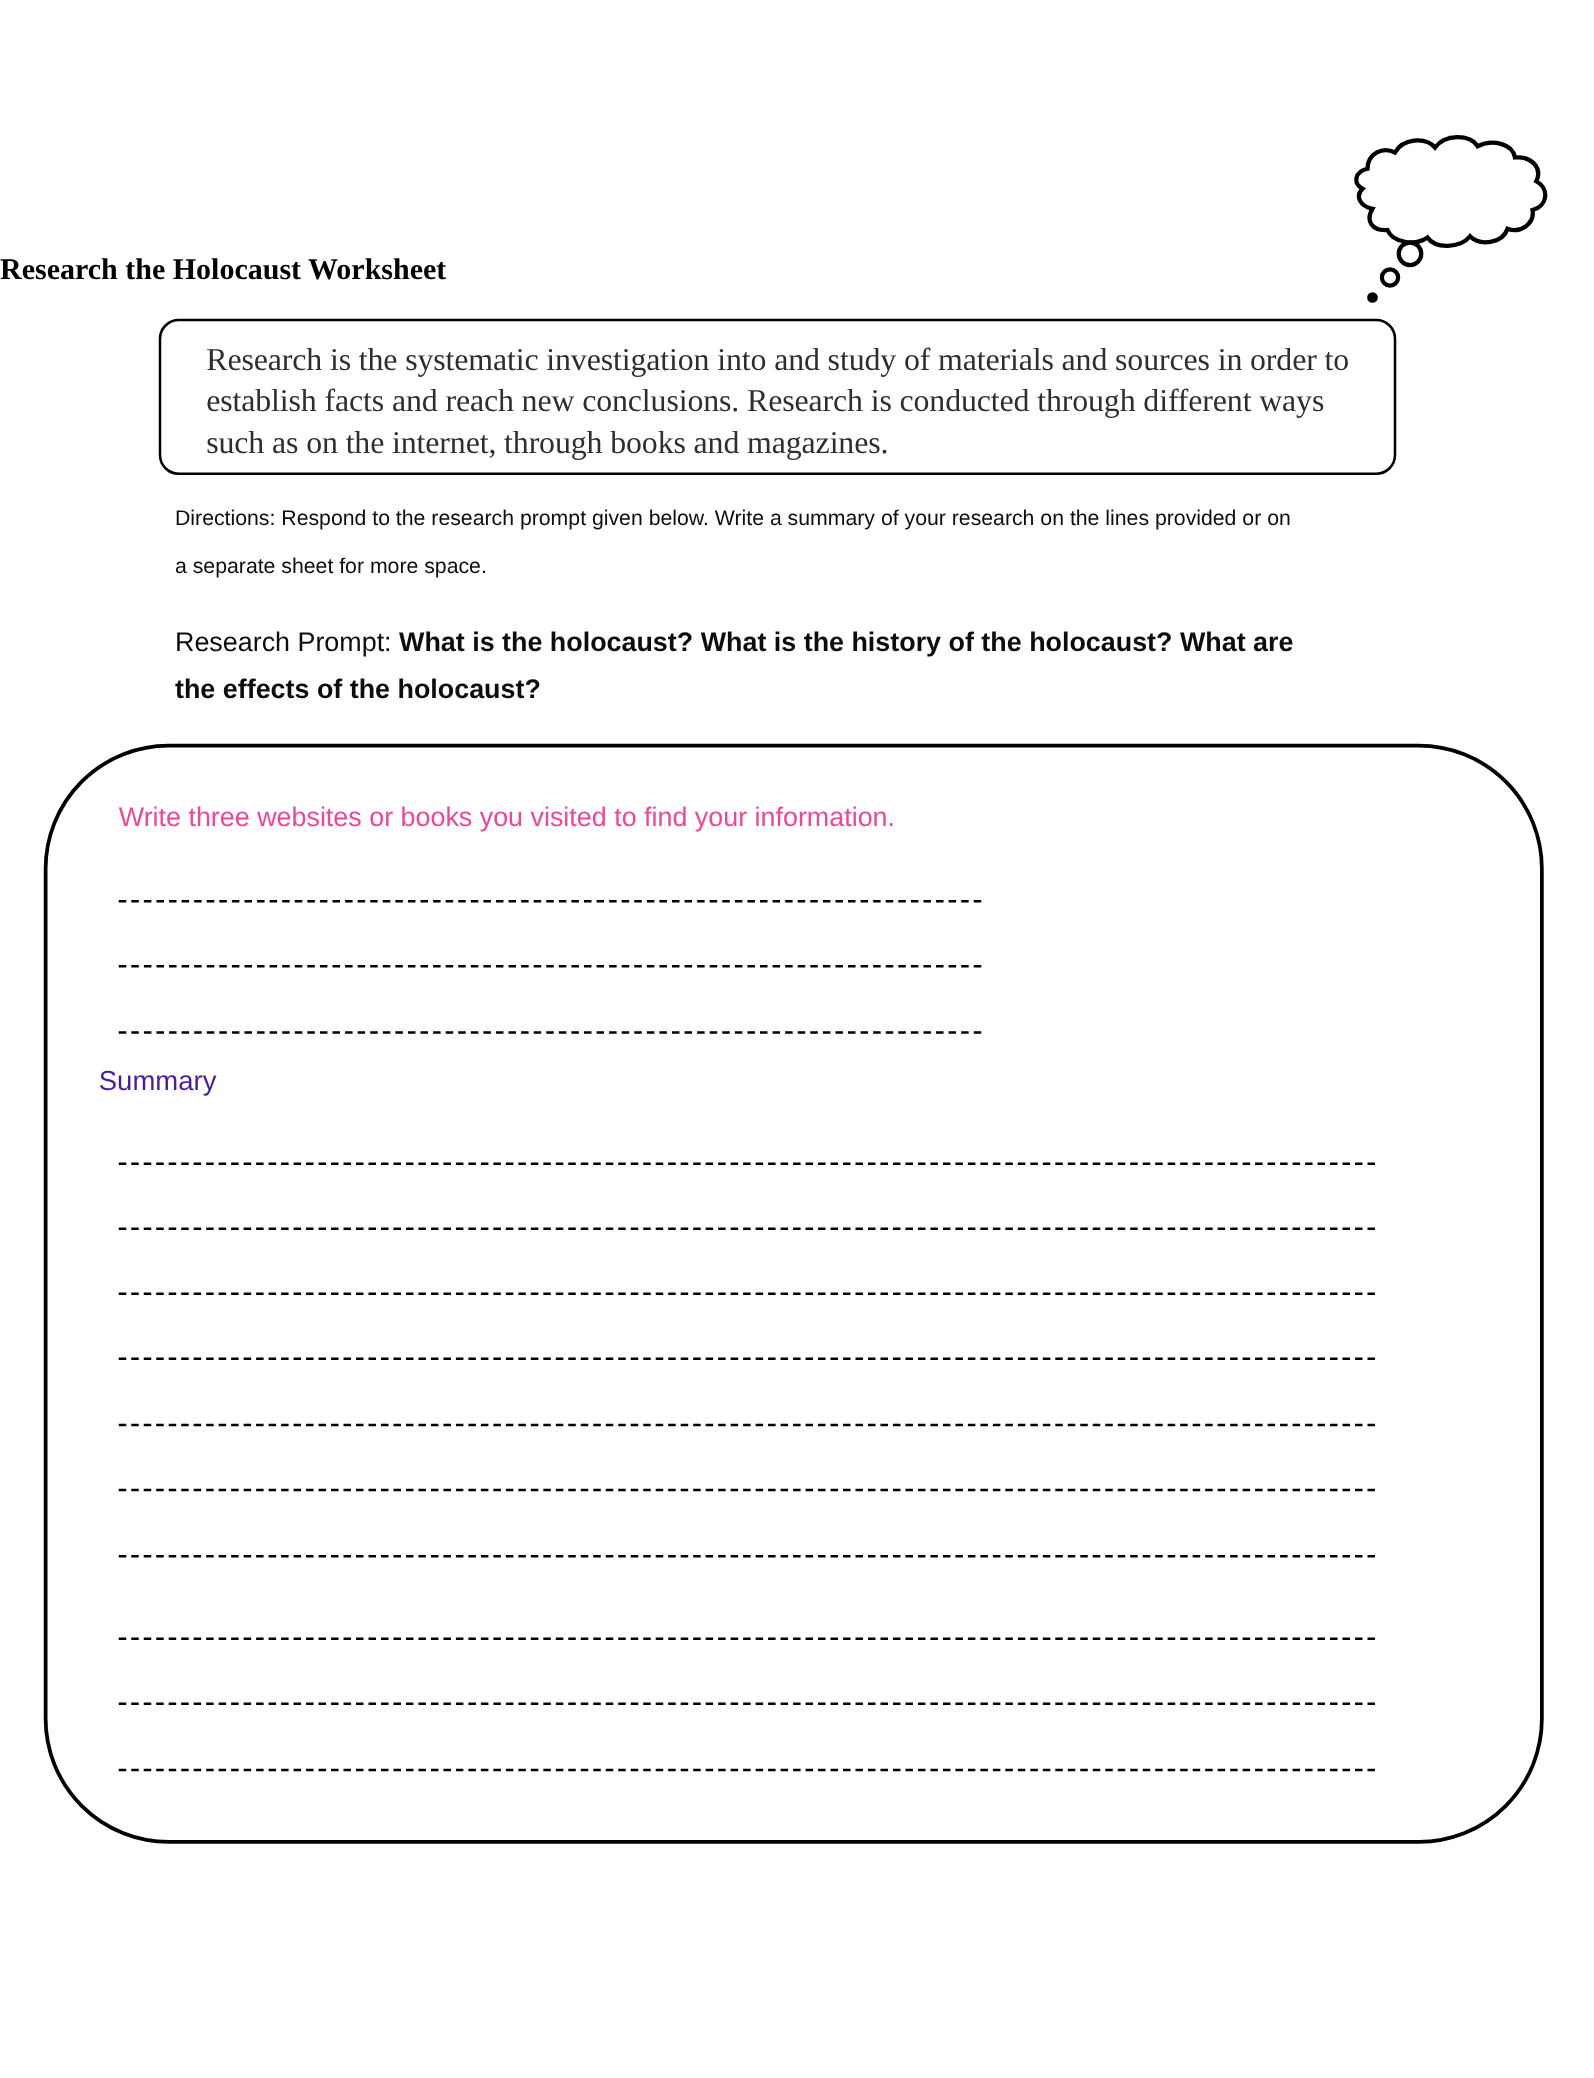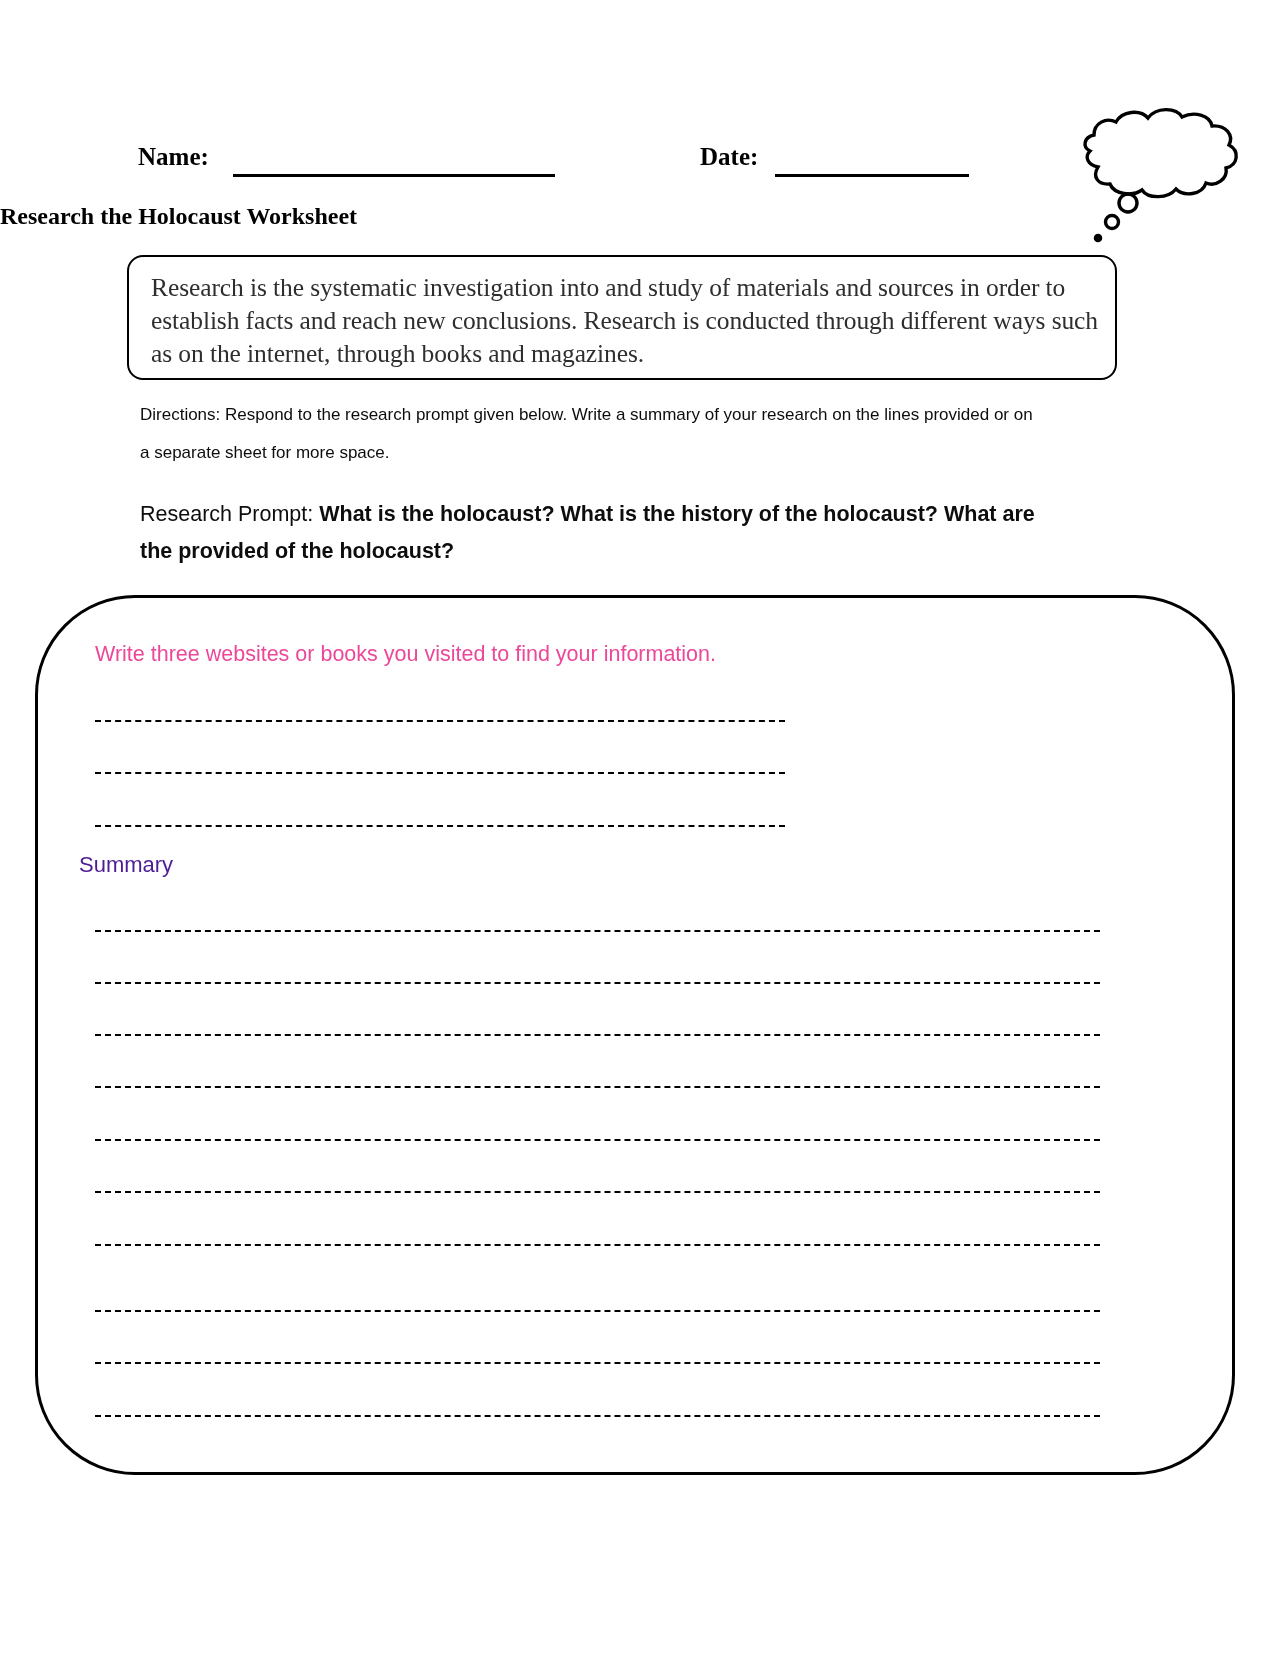--- a/index.html
+++ b/index.html
@@ -83,21 +83,21 @@
   
   .definition-box {
     position: absolute;
     left: 127px;
     top: 255px;
     width: 990px;
     height: 125px;
     border: 2px solid #000;
     border-radius: 16px;
     box-sizing: border-box;
-    padding: 14px 14px 0 22px;
+    padding: 14px 14px 0 36px;
   }
   .definition-text {
     font-family: "Liberation Serif", serif;
     font-size: 25.5px;
     line-height: 33px;
     color: #2e2e2e;
     letter-spacing: -0.1px;
   }
 
   
@@ -163,27 +163,20 @@
     border-bottom: 2px dashed #000;
   }
   .rule.short { left: 95px; width: 690px; }
   .rule.long  { left: 95px; width: 1005px; }
 </style>
 </head>
 <body>
 
 <div class="page">
 
-  <div class="header-row">
-    <span class="field-label name-label">Name:</span>
-    <span class="name-rule"></span>
-
-    <span class="field-label date-label">Date:</span>
-    <span class="date-rule"></span>
-  </div>
 
   <div class="thought-bubble">
     <svg width="245" height="150" viewBox="0 0 245 150" xmlns="http://www.w3.org/2000/svg">
       <g fill="none" stroke="#000" stroke-width="3.4" stroke-linecap="round">
         <path d="M88 72
                  C 78 70, 74 62, 80 56
                  C 72 52, 74 42, 84 40
                  C 84 28, 96 22, 106 27
                  C 112 16, 130 14, 138 23
                  C 146 12, 166 12, 172 22
@@ -204,21 +197,21 @@
 
   <div class="worksheet-title">Research the Holocaust Worksheet</div>
 
   <div class="definition-box">
     <div class="definition-text">Research is the systematic investigation into and study of materials and sources in order to establish facts and reach new conclusions. Research is conducted through different ways such as on the internet, through books and magazines.</div>
   </div>
 
   <div class="directions">Directions: Respond to the research prompt given below. Write a summary of your research on the lines provided or on a separate sheet for more space.</div>
 
   <div class="prompt-block">
-    <span class="prompt-lead">Research Prompt: </span><span class="prompt-question">What is the holocaust? What is the history of the holocaust? What are the provided of the holocaust?</span>
+    <span class="prompt-lead">Research Prompt: </span><span class="prompt-question">What is the holocaust? What is the history of the holocaust? What are the effects of the holocaust?</span>
   </div>
 
   <div class="answer-box"></div>
 
   <div class="websites-instruction">Write three websites or books you visited to find your information.</div>
 
   <div class="summary-label">Summary</div>
 
   <div id="rules-container">
       <div class="rule short" style="top: 720px;"></div>

